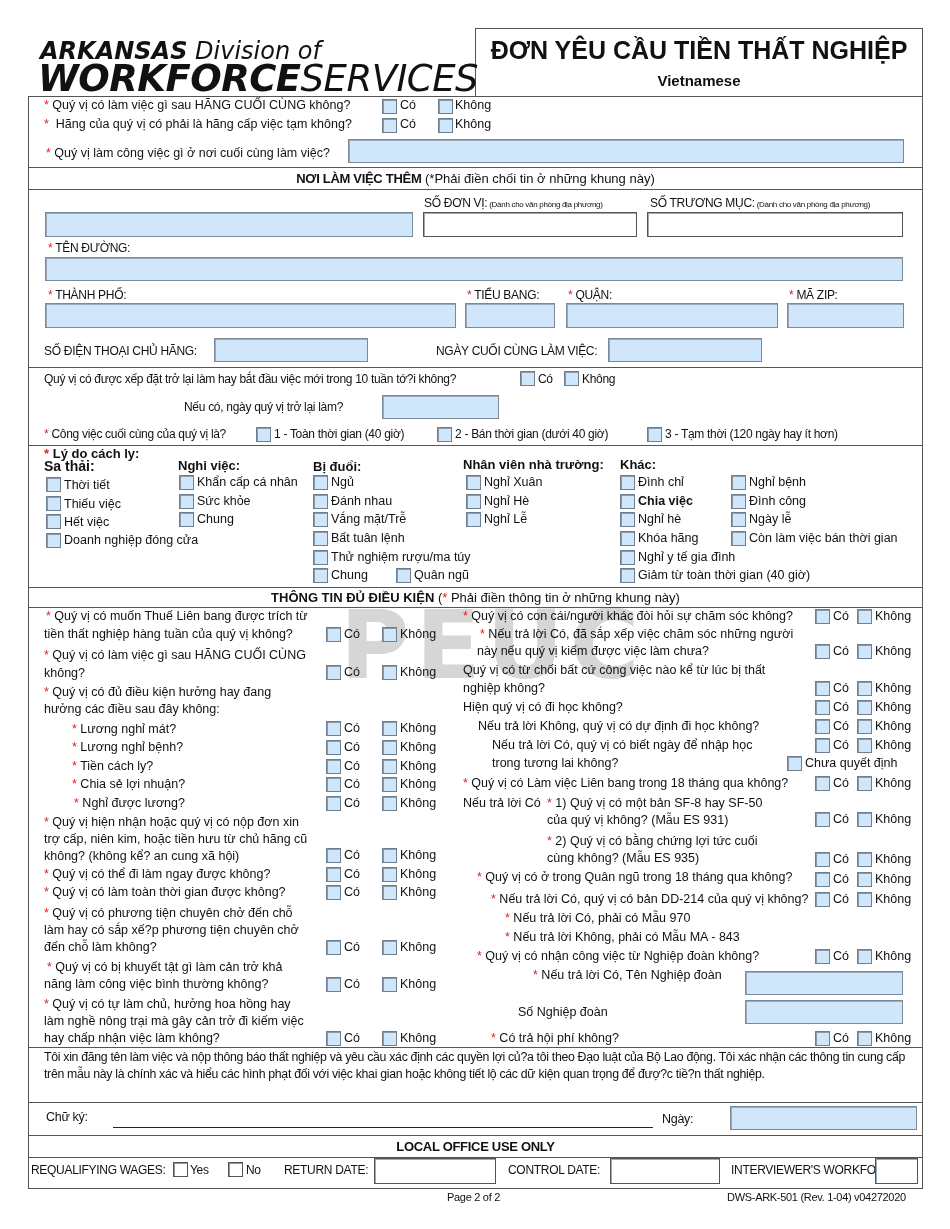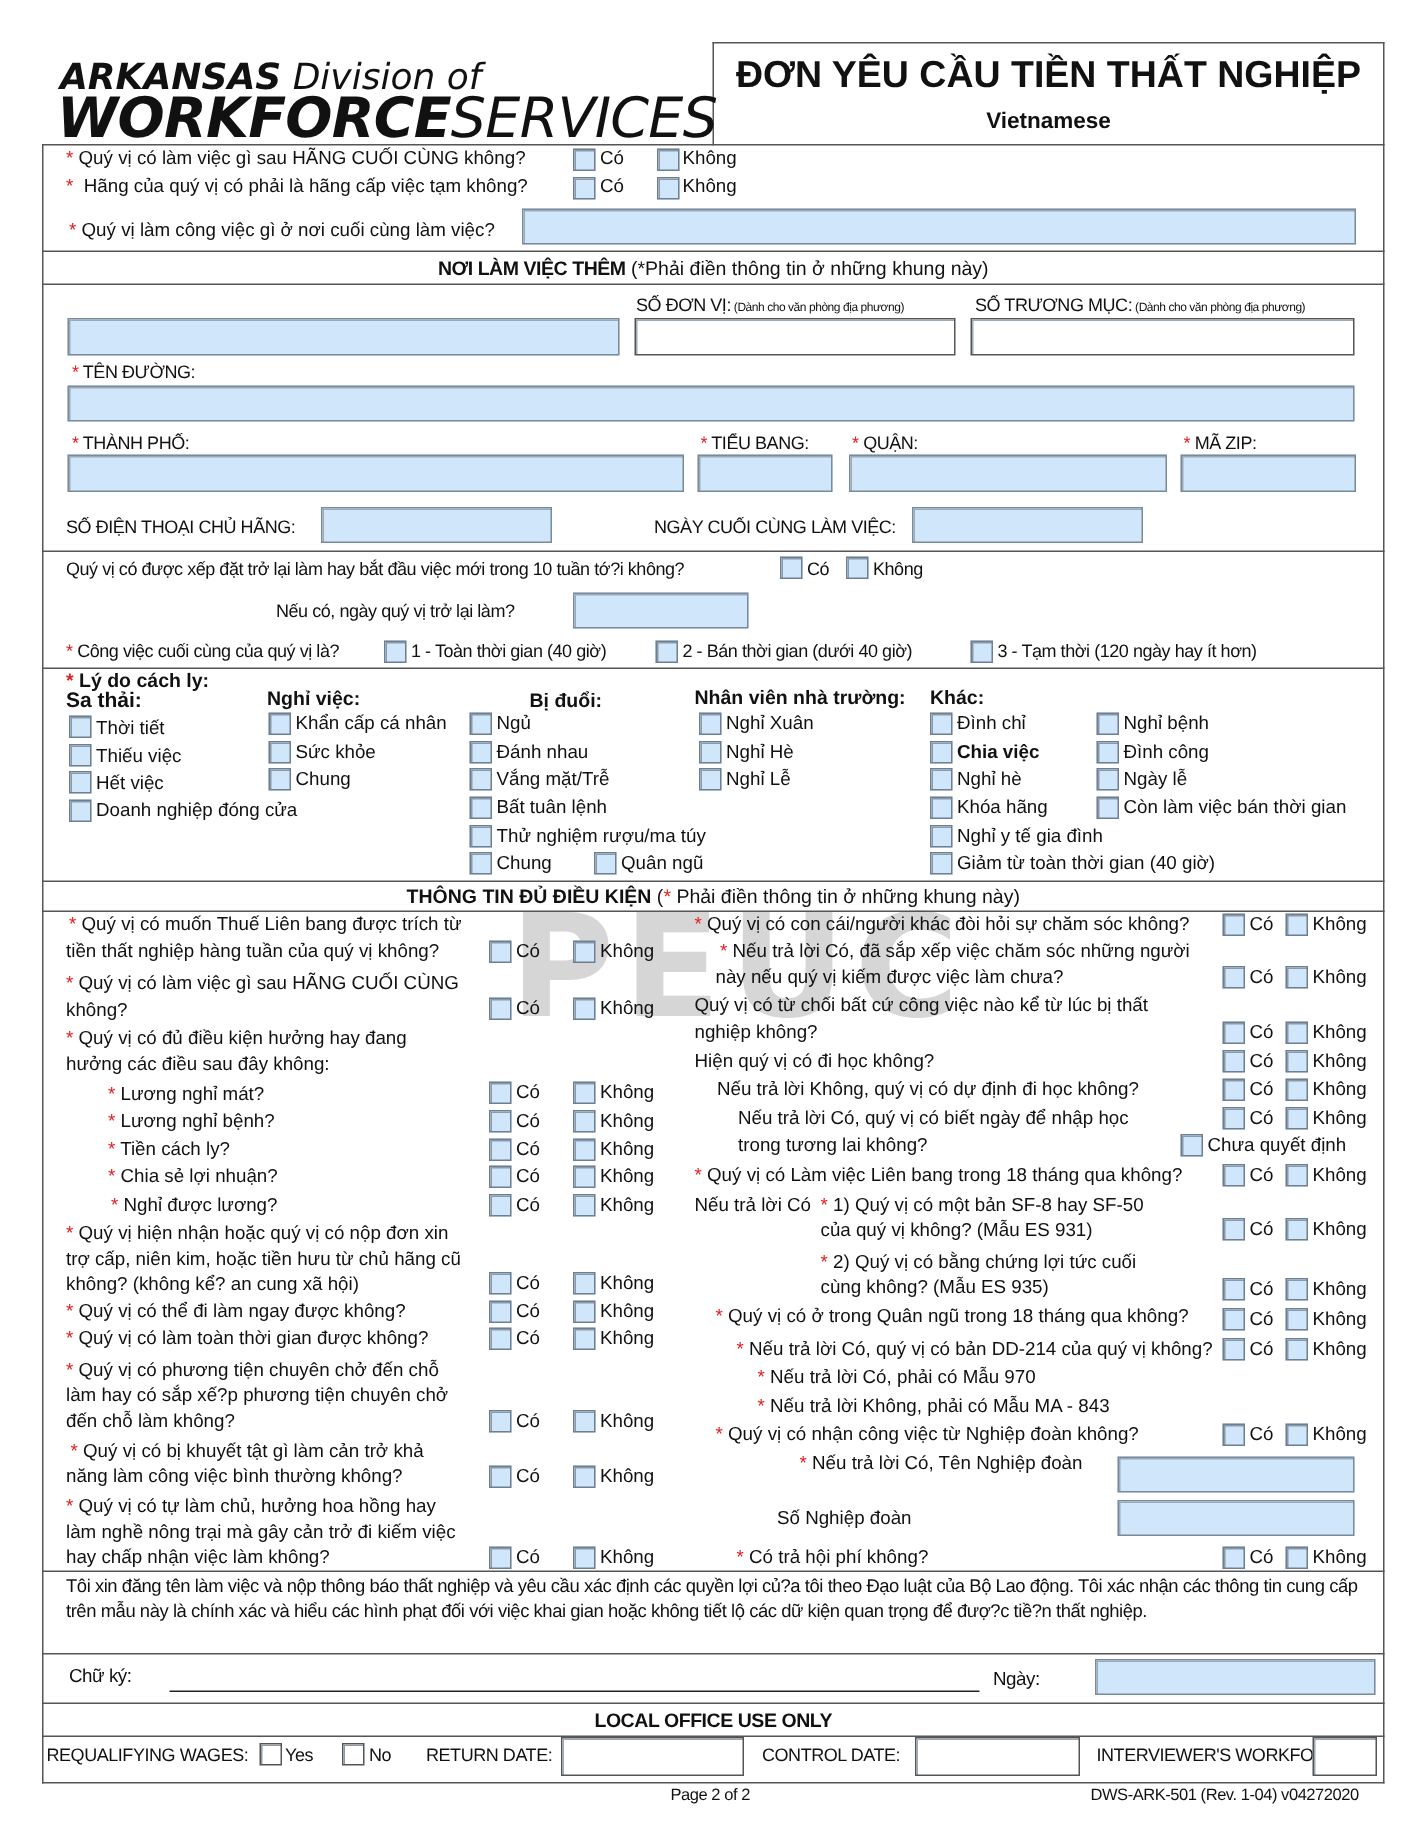--- a/index.html
+++ b/index.html
@@ -48,21 +48,21 @@
 <div class="cb" style="left:382px;top:118px;"></div>
 <div class="lbl" style="left:400px;top:117px;">Có</div>
 <div class="cb" style="left:438px;top:118px;"></div>
 <div class="lbl" style="left:455px;top:117px;">Không</div>
 
 <div class="lbl" style="left:46px;top:146px;"><span class="red">*</span> <span>Quý vị làm công việc gì ở nơi cuối cùng làm việc?</span></div>
 <div class="fld" style="left:348px;top:139px;width:556px;height:24px;"></div>
 
 <div class="hline" style="left:28px;top:167px;width:895px;"></div>
 
-<div class="section-title" style="top:171px;"><span class="bold cond">NƠI LÀM VIỆC THÊM</span><span> (*Phải điền thông tin ở những khung này)</span></div>
+<div class="section-title" style="top:171px;"><span class="bold cond">NƠI LÀM VIỆC THÊM</span><span> (*Phải điền chối tin ở những khung này)</span></div>
 <div class="hline" style="left:28px;top:189px;width:895px;"></div>
 
 <div class="lbl sm cond" style="left:48px;top:196px;margin-top:24px;"><span class="red">*</span> <span>TÊN CHỦ HÃNG:</span></div>
 <div class="fld" style="left:45px;top:212px;width:368px;height:25px;"></div>
 <div class="lbl sm cond" style="left:424px;top:196px;"><span>SỐ ĐƠN VỊ:</span><span style="font-size:8px;"> (Dành cho văn phòng địa phương)</span></div>
 <div class="fld white" style="left:423px;top:212px;width:214px;height:25px;"></div>
 <div class="lbl sm cond" style="left:650px;top:196px;"><span>SỐ TRƯƠNG MỤC:</span><span style="font-size:8px;"> (Dành cho văn phòng địa phương)</span></div>
 <div class="fld white" style="left:647px;top:212px;width:256px;height:25px;"></div>
 
 <div class="lbl sm cond" style="left:48px;top:241px;"><span class="red">*</span> <span>TÊN ĐƯỜNG:</span></div>
@@ -99,21 +99,21 @@
 <div class="cb" style="left:437px;top:427px;"></div>
 <div class="lbl sm cond" style="left:455px;top:427px;">2 - Bán thời gian (dưới 40 giờ)</div>
 <div class="cb" style="left:647px;top:427px;"></div>
 <div class="lbl sm cond" style="left:665px;top:427px;">3 - Tạm thời (120 ngày hay ít hơn)</div>
 
 <div class="hline" style="left:28px;top:445px;width:895px;"></div>
 
 <div class="lbl bold" style="left:44px;top:447px;font-size:13px;"><span class="red">*</span> <span>Lý do cách ly:</span></div>
 <div class="lbl bold" style="left:44px;top:459px;font-size:14px;">Sa thải:</div>
 <div class="lbl bold" style="left:178px;top:459px;font-size:13px;">Nghỉ việc:</div>
-<div class="lbl bold" style="left:313px;top:460px;font-size:13px;margin-left:40px;">Bị đuổi:</div>
+<div class="lbl bold" style="left:313px;top:460px;font-size:13px;">Bị đuổi:</div>
 <div class="lbl bold" style="left:463px;top:458px;font-size:13px;">Nhân viên nhà trường:</div>
 <div class="lbl bold" style="left:620px;top:458px;font-size:13px;">Khác:</div>
 
 <div class="cb" style="left:46px;top:477px;"></div>
 <div class="lbl" style="left:64px;top:478px;">Thời tiết</div>
 <div class="cb" style="left:46px;top:496px;"></div>
 <div class="lbl" style="left:64px;top:497px;">Thiếu việc</div>
 <div class="cb" style="left:46px;top:514px;"></div>
 <div class="lbl" style="left:64px;top:515px;">Hết việc</div>
 <div class="cb" style="left:46px;top:533px;"></div>

